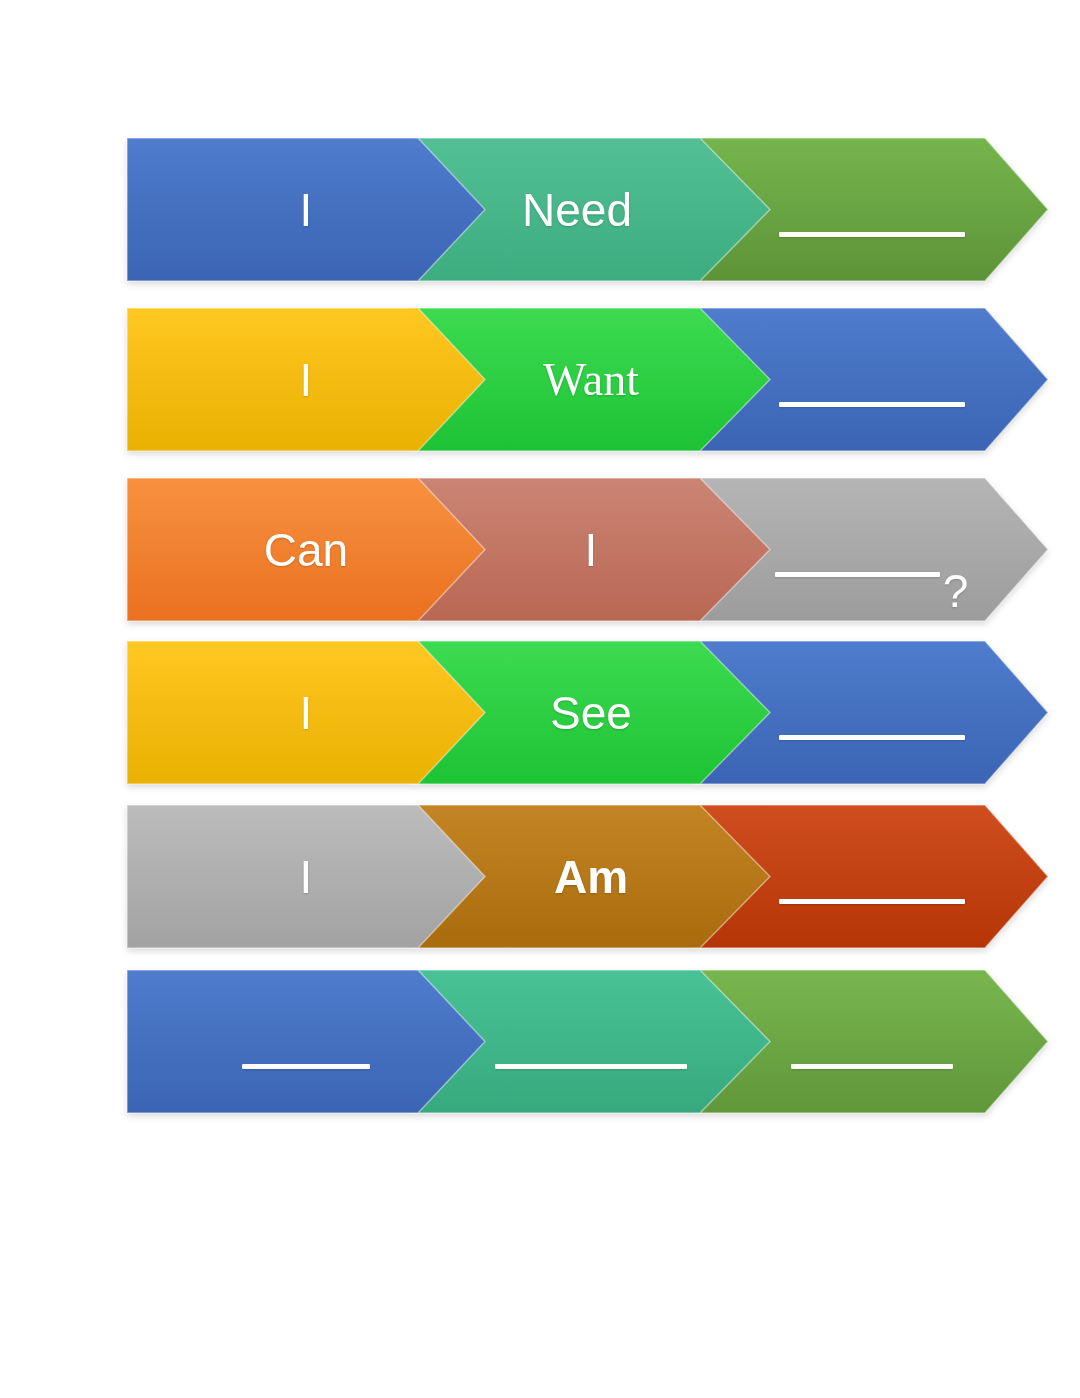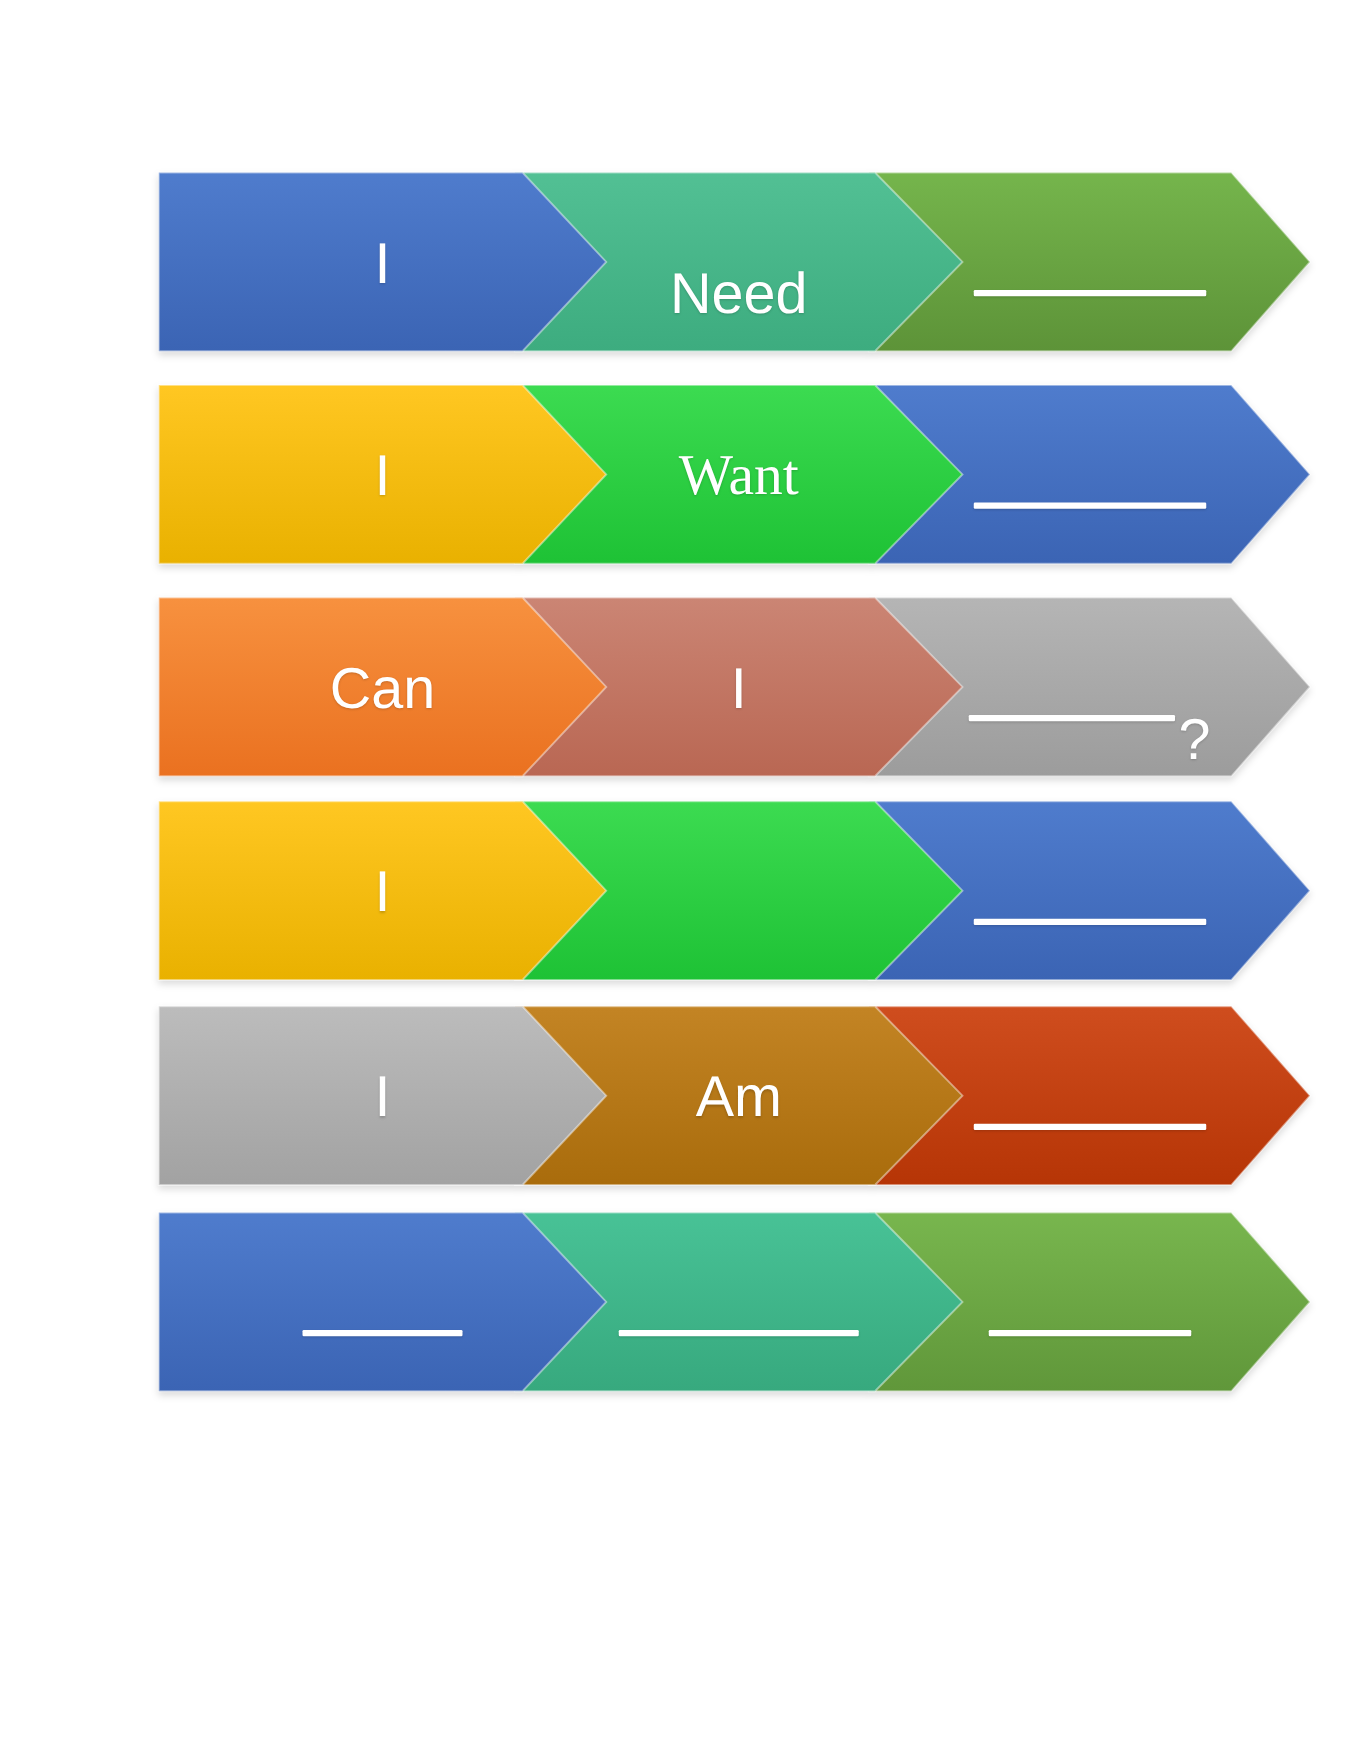--- a/index.html
+++ b/index.html
@@ -88,21 +88,21 @@
             <linearGradient id="grad-r0-s0" x1="0" y1="0" x2="0" y2="1">
               <stop offset="0%" stop-color="#4f7ccd"></stop>
               <stop offset="100%" stop-color="#3b64b4"></stop>
             </linearGradient>
           </defs>
           <polygon points="568,0 858,0 921,71.5 858,143 568,143" fill="url(#grad-r0-s2)" stroke="#ffffff" stroke-opacity="0.45" stroke-width="1.5"></polygon>
           <polygon points="285,0 573,0 643,71.5 573,143 285,143" fill="url(#grad-r0-s1)" stroke="#ffffff" stroke-opacity="0.45" stroke-width="1.5"></polygon>
           <polygon points="0,0 291,0 358,71.5 291,143 0,143" fill="url(#grad-r0-s0)" stroke="#ffffff" stroke-opacity="0.45" stroke-width="1.5"></polygon>
         </svg>
         <div class="seg-label" style="left: 29px;">I</div>
-        <div class="seg-label" style="left: 314px; margin-top: 24px;">Need</div>
+        <div class="seg-label" style="left: 300px;">Need</div>
         <div class="seg-blank" style="left: 594.5px;">
           <div class="blank-line" style="width: 186px;"></div>
         </div>
       </div>
       <div class="chevron-row" style="top: 308px;">
         <svg viewBox="0 0 925 143" width="925" height="143">
           <defs>
             <linearGradient id="grad-r1-s2" x1="0" y1="0" x2="0" y2="1">
               <stop offset="0%" stop-color="#4f7ccd"></stop>
               <stop offset="100%" stop-color="#3b64b4"></stop>
@@ -167,20 +167,21 @@
             <linearGradient id="grad-r3-s0" x1="0" y1="0" x2="0" y2="1">
               <stop offset="0%" stop-color="#ffc722"></stop>
               <stop offset="100%" stop-color="#e9b100"></stop>
             </linearGradient>
           </defs>
           <polygon points="568,0 858,0 921,71.5 858,143 568,143" fill="url(#grad-r3-s2)" stroke="#ffffff" stroke-opacity="0.45" stroke-width="1.5"></polygon>
           <polygon points="285,0 573,0 643,71.5 573,143 285,143" fill="url(#grad-r3-s1)" stroke="#ffffff" stroke-opacity="0.45" stroke-width="1.5"></polygon>
           <polygon points="0,0 291,0 358,71.5 291,143 0,143" fill="url(#grad-r3-s0)" stroke="#ffffff" stroke-opacity="0.45" stroke-width="1.5"></polygon>
         </svg>
         <div class="seg-label" style="left: 29px;">I</div>
+        <div class="seg-label" style="left: 314px;">See</div>
         <div class="seg-blank" style="left: 594.5px;">
           <div class="blank-line" style="width: 186px;"></div>
         </div>
       </div>
       <div class="chevron-row" style="top: 805px;">
         <svg viewBox="0 0 925 143" width="925" height="143">
           <defs>
             <linearGradient id="grad-r4-s2" x1="0" y1="0" x2="0" y2="1">
               <stop offset="0%" stop-color="#cf4d1e"></stop>
               <stop offset="100%" stop-color="#b63506"></stop>
@@ -192,21 +193,21 @@
             <linearGradient id="grad-r4-s0" x1="0" y1="0" x2="0" y2="1">
               <stop offset="0%" stop-color="#bcbcbc"></stop>
               <stop offset="100%" stop-color="#a2a2a2"></stop>
             </linearGradient>
           </defs>
           <polygon points="568,0 858,0 921,71.5 858,143 568,143" fill="url(#grad-r4-s2)" stroke="#ffffff" stroke-opacity="0.45" stroke-width="1.5"></polygon>
           <polygon points="285,0 573,0 643,71.5 573,143 285,143" fill="url(#grad-r4-s1)" stroke="#ffffff" stroke-opacity="0.45" stroke-width="1.5"></polygon>
           <polygon points="0,0 291,0 358,71.5 291,143 0,143" fill="url(#grad-r4-s0)" stroke="#ffffff" stroke-opacity="0.45" stroke-width="1.5"></polygon>
         </svg>
         <div class="seg-label" style="left: 29px;">I</div>
-        <div class="seg-label" style="left: 314px;">Am</div>
+        <div class="seg-label" style="left: 314px; font-weight: bold;">Am</div>
         <div class="seg-blank" style="left: 594.5px;">
           <div class="blank-line" style="width: 186px;"></div>
         </div>
       </div>
       <div class="chevron-row" style="top: 970px;">
         <svg viewBox="0 0 925 143" width="925" height="143">
           <defs>
             <linearGradient id="grad-r5-s2" x1="0" y1="0" x2="0" y2="1">
               <stop offset="0%" stop-color="#78b64e"></stop>
               <stop offset="100%" stop-color="#60973a"></stop>

